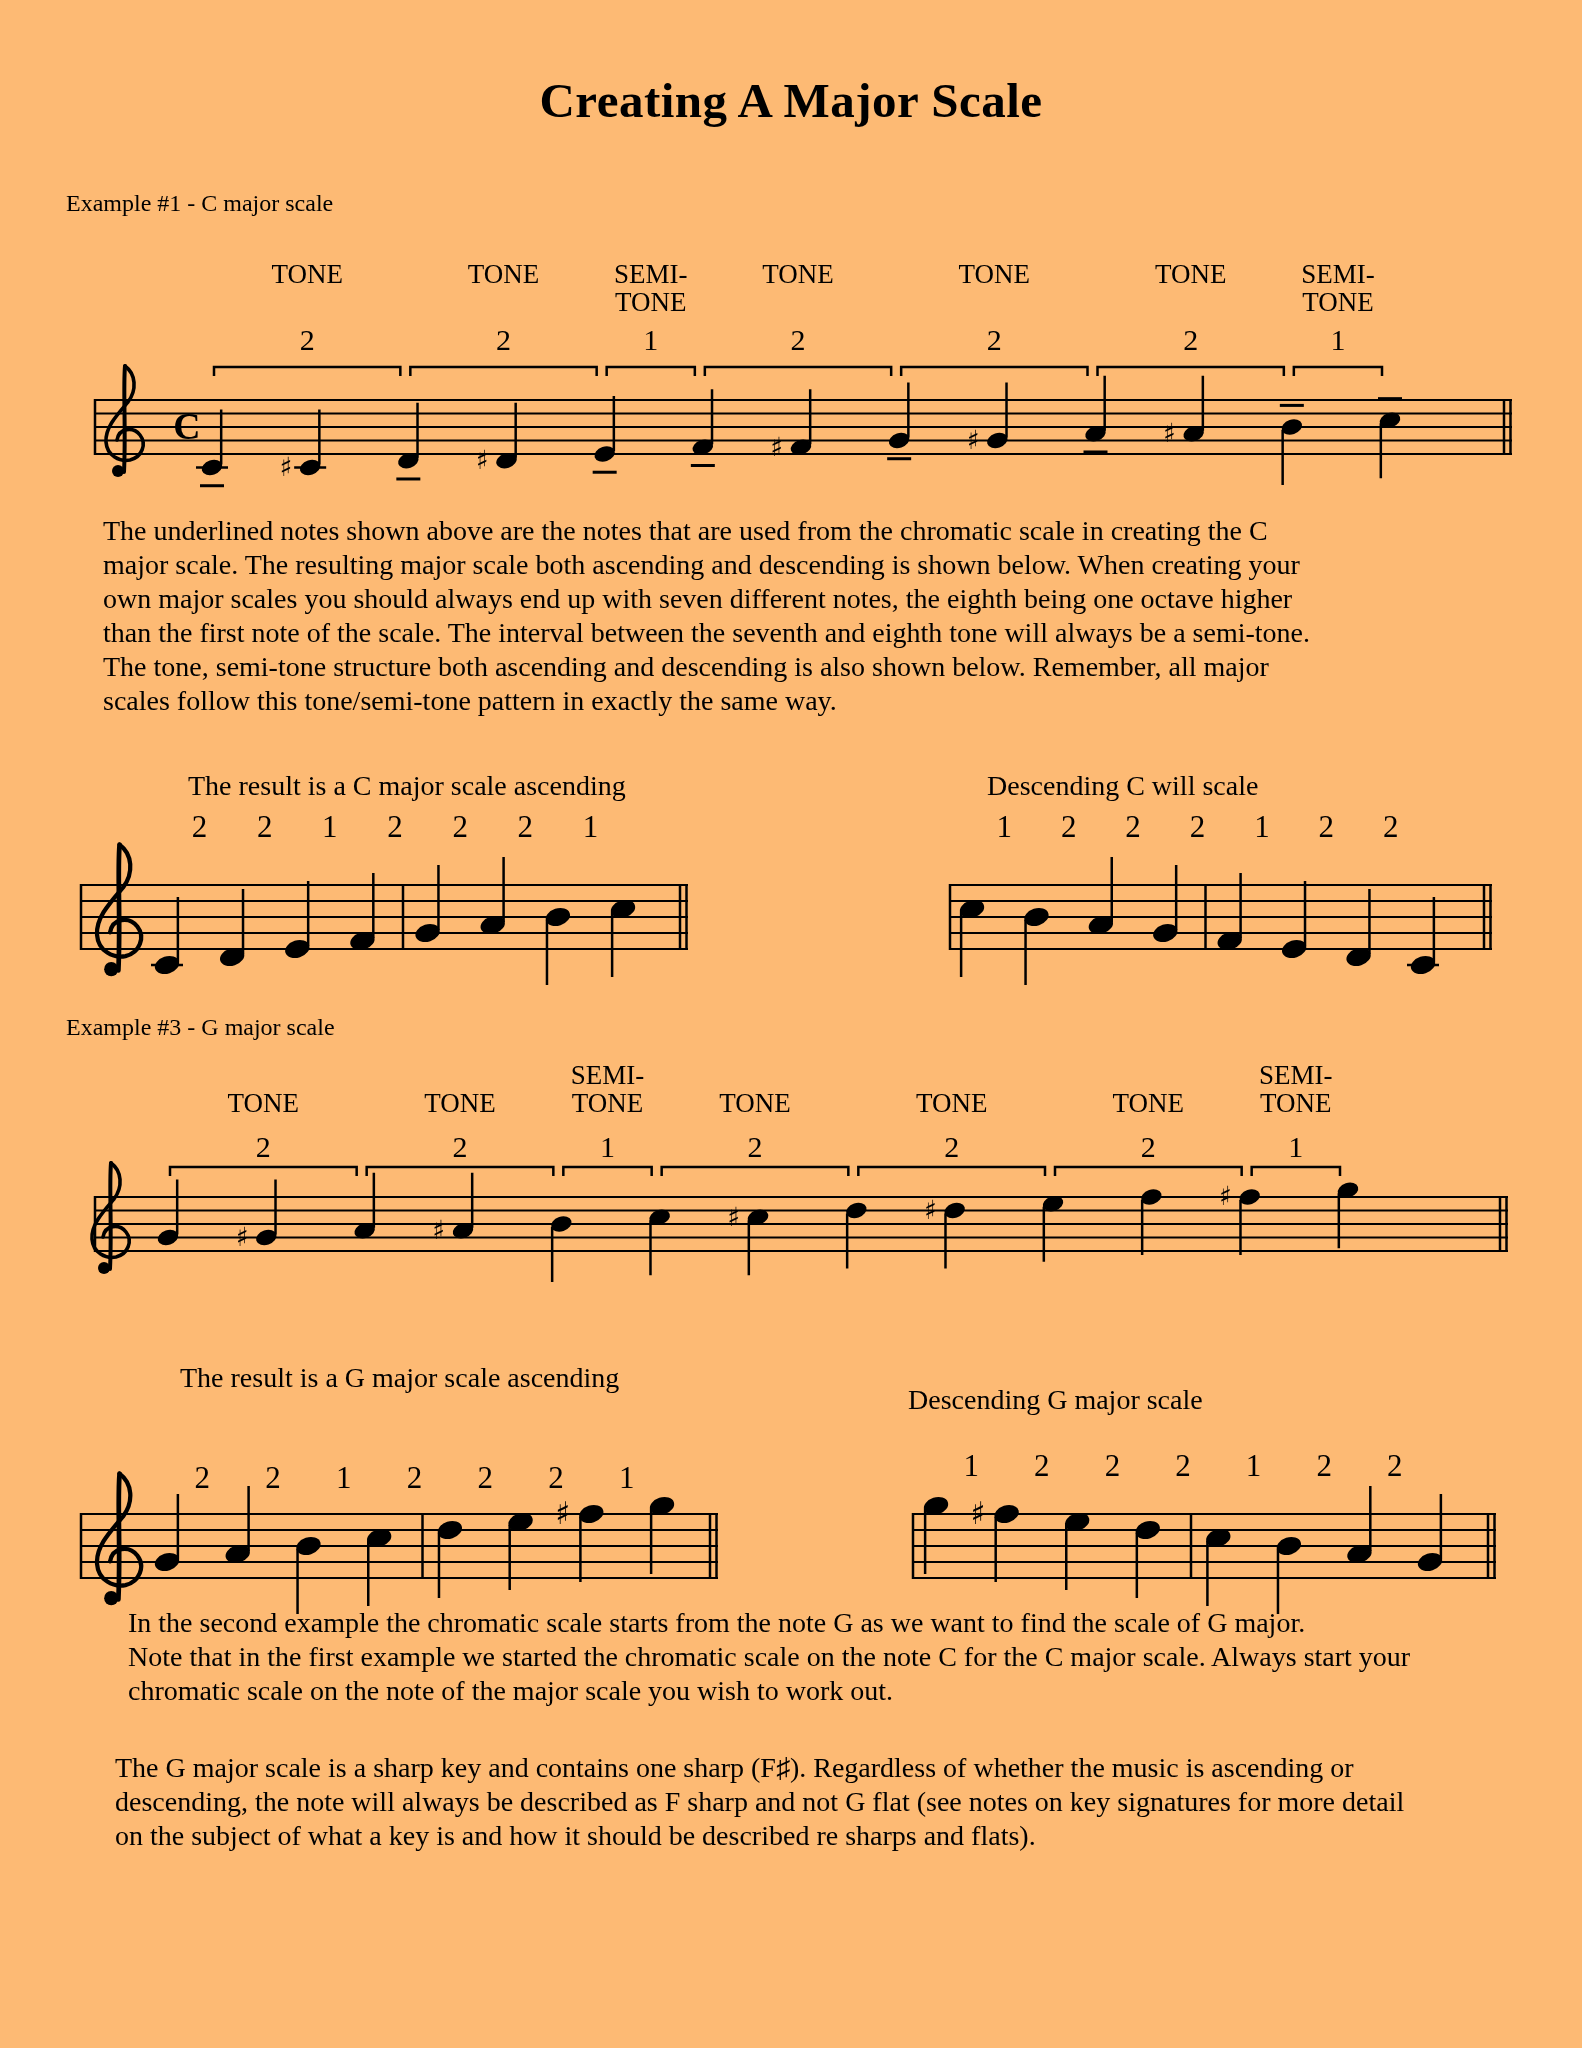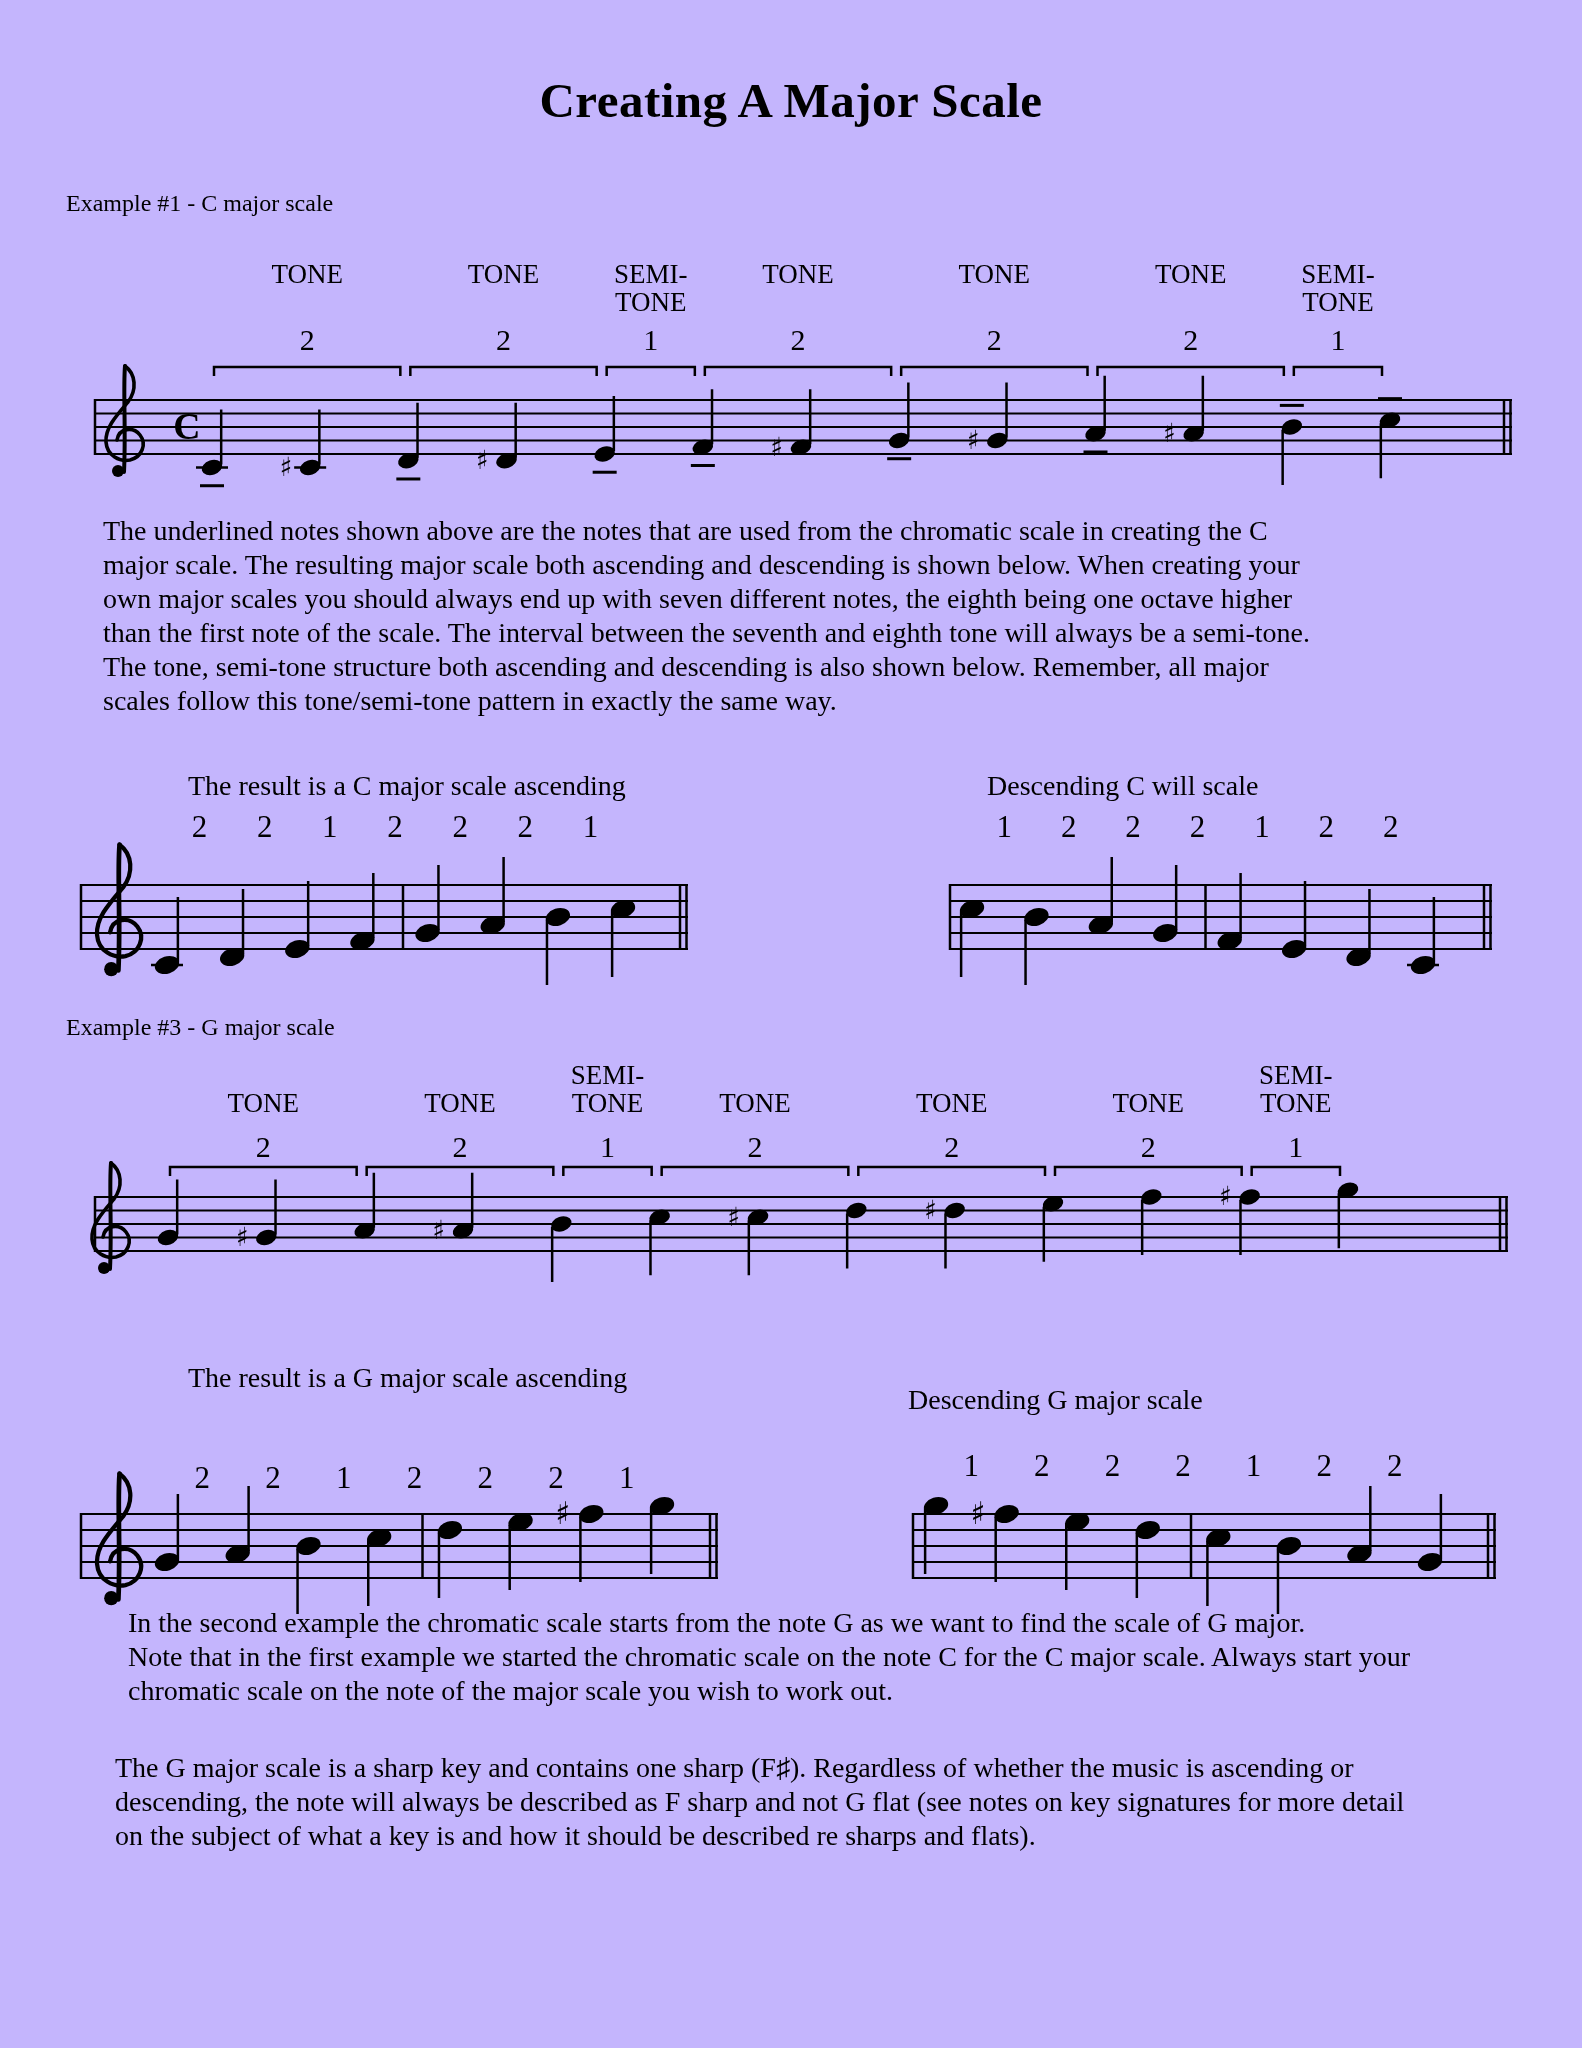--- a/index.html
+++ b/index.html
@@ -1,18 +1,18 @@
 <!DOCTYPE html>
 <html><head>
 <meta charset="utf-8">
 <style>
   * { margin:0; padding:0; box-sizing:border-box; }
   html,body { background:#888; }
   .page {
-    position:relative; width:1582px; height:2048px; background:#c4b5fd;
+    position:relative; width:1582px; height:2048px; background:#fdba74;
     font-family:"Liberation Serif", serif; color:#000; margin:0 auto; overflow:hidden;
   }
   .page-title {
     position:absolute; top:72px; left:0; width:100%;
     text-align:center; font-size:49px; font-weight:bold; letter-spacing:0.5px;
   }
   .ex-heading { position:absolute; font-size:24px; }
   .sub-heading { position:absolute; font-size:28px;margin-left:40px; }
   .para {
     position:absolute; font-size:28px; line-height:34px;
@@ -20,21 +20,21 @@
   }
   #h-ex1 { top:190px; left:66px; }
   #sys1  { position:absolute; top:245px; left:60px; }
   #p1    { top:514px; left:103px; width:1420px; }
   #h-casc  { top:770px; left:148px; }
   #h-cdesc { top:770px; left:947px; }
   #casc  { position:absolute; top:755px; left:60px; }
   #cdesc { position:absolute; top:755px; left:880px; }
   #h-ex2 { top:1014px; left:66px; }
   #sys2  { position:absolute; top:1040px; left:60px; }
-  #h-gasc  { top:1362px; left:148px; }
+  #h-gasc  { top:1362px; left:140px; }
   #h-gdesc { top:1384px; left:868px; }
   #gasc  { position:absolute; top:1400px; left:60px; }
   #gdesc { position:absolute; top:1400px; left:850px; }
   #p2 { top:1606px; left:107px; width:1440px;margin-left:21px; }
   #p3 { top:1751px; left:115px; width:1440px; }
   svg text { user-select:none; }
 </style>
 </head>
 <body>
 

